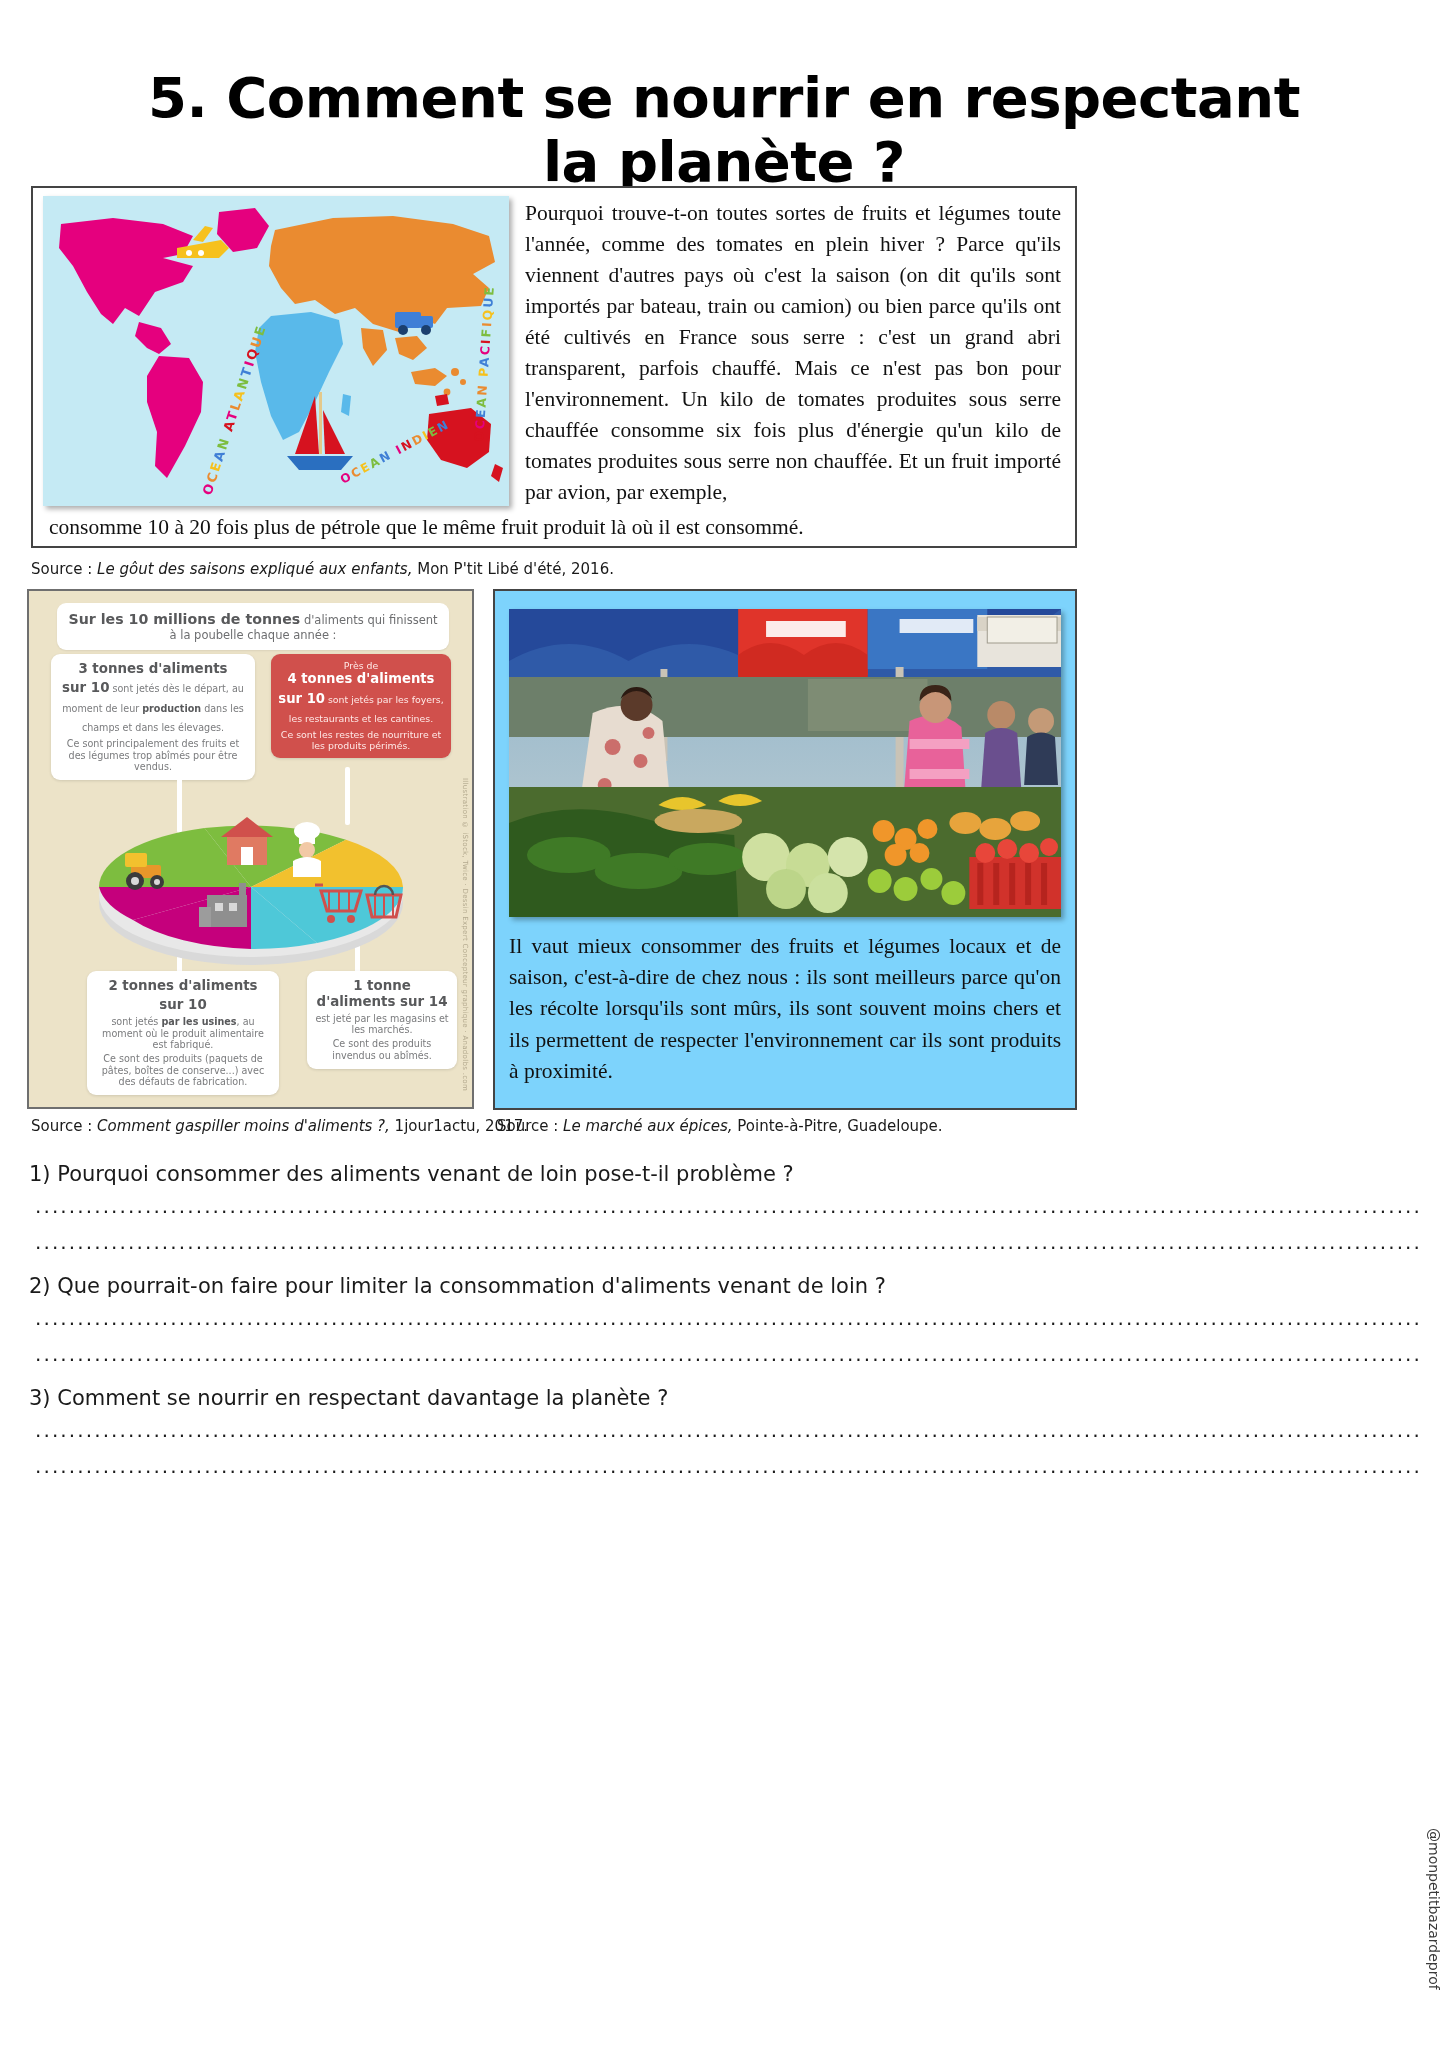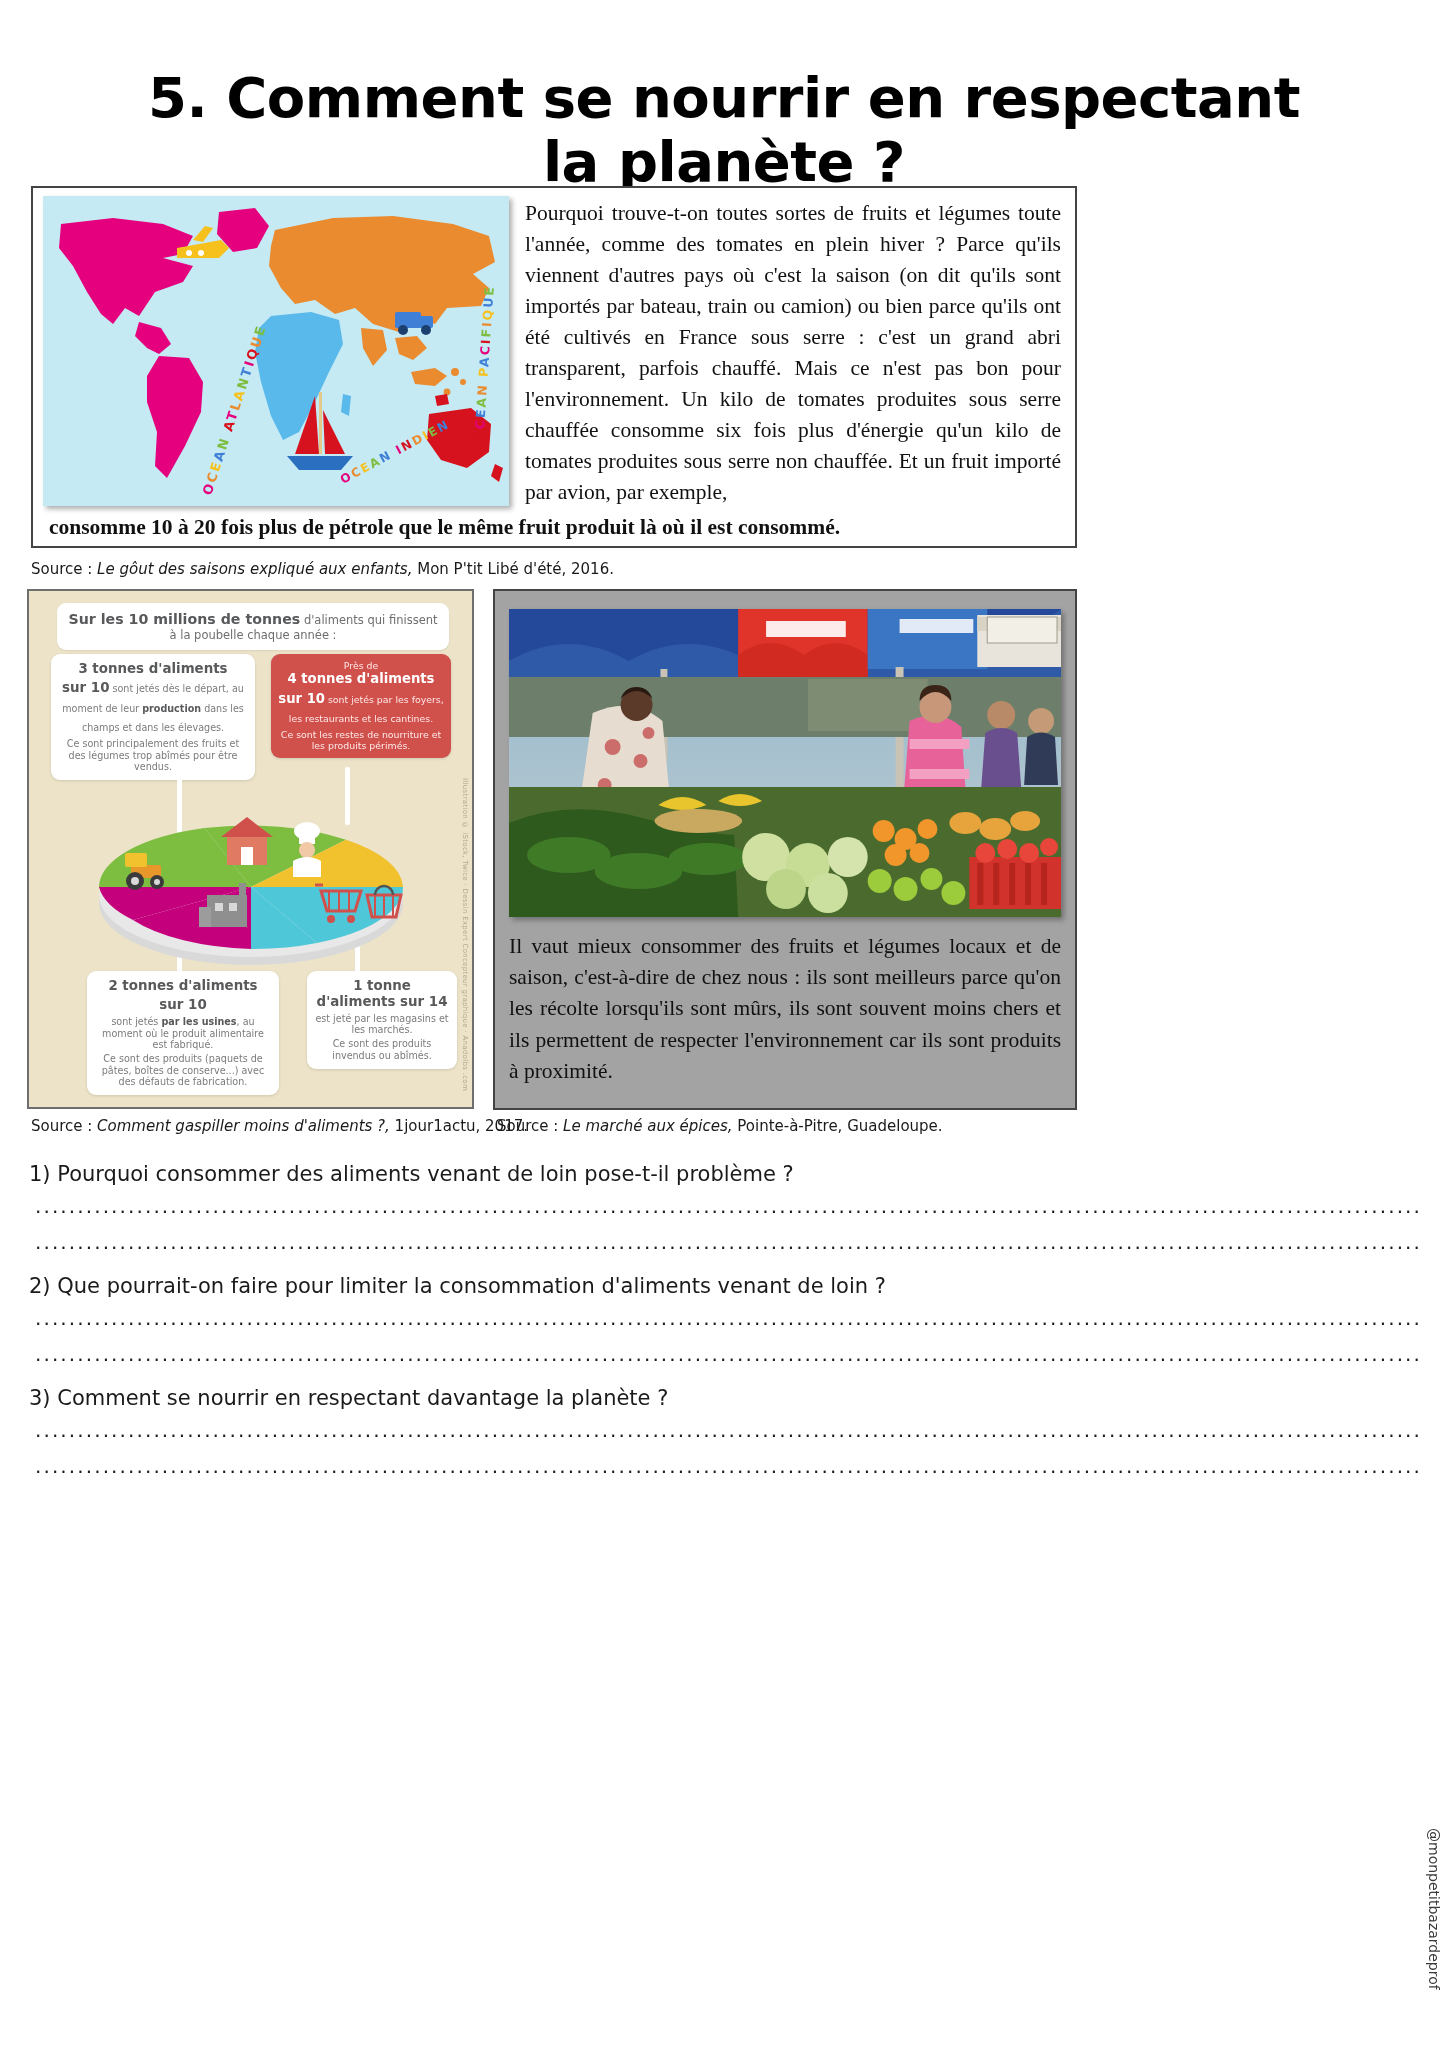--- a/index.html
+++ b/index.html
@@ -54,21 +54,20 @@
     color:#111;
     hyphens:none;
   }
   .doc1-last{
     font-family:"Liberation Serif", serif;
     font-size:21.5px;
     line-height:1.44;
     text-align:justify;
     color:#111;
     padding:4px 14px 6px 16px;
-    font-weight:bold;
   }
 
   .source-line{
     font-family:"DejaVu Sans", sans-serif;
     font-size:15px;
     color:#1a1a1a;
   }
   .source-line i{ font-style:italic; }
 
   #source1{ position:absolute; left:31px; top:560px;text-align:center; }
@@ -150,21 +149,21 @@
   }
 
   #source2{ position:absolute; left:31px; top:1117px; }
 
   
   .doc3{
     position:absolute;
     left:493px; top:589px;
     width:584px; height:521px;
     border:2px solid #444;
-    background:#a3a3a3;
+    background:#7dd3fc;
     padding:18px 14px 10px 14px;
   }
   .photo-wrap{
     width:100%; height:308px;
     box-shadow:3px 3px 5px rgba(0,0,0,.3);
     overflow:hidden; position:relative;
     background:#2e4a22;
   }
   .photo-svg{ display:block; width:100%; height:100%; }
   .doc3-text{

